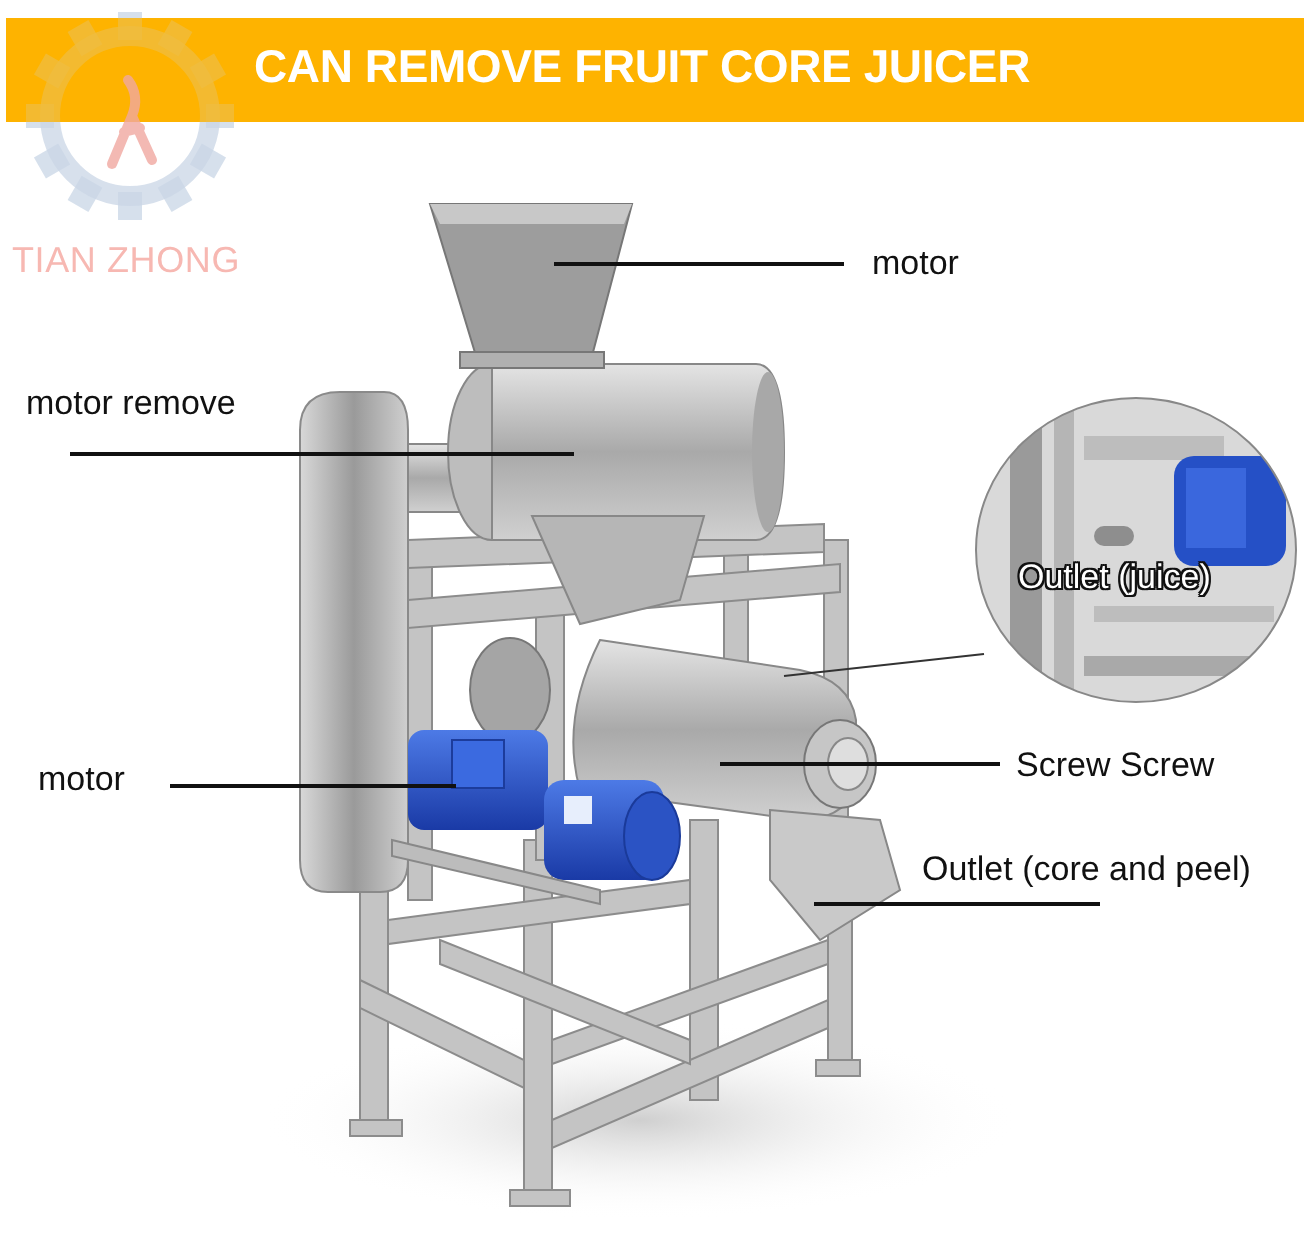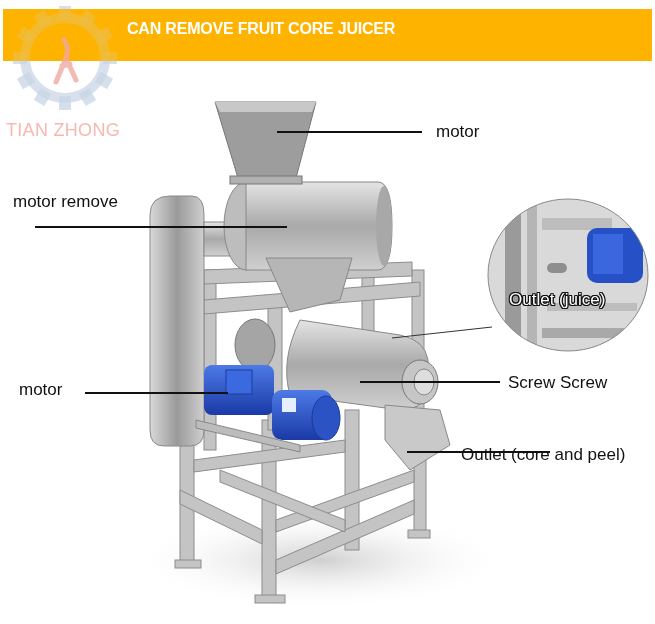--- a/index.html
+++ b/index.html
@@ -1,29 +1,29 @@
 <!DOCTYPE html>
 <html><head>
 <meta charset="utf-8">
 <style>
   html, body { margin:0; padding:0; background:#ffffff; }
   body { width:655px; height:624px; position:relative; overflow:hidden;
          font-family:"Liberation Sans", sans-serif; }
   .banner { position:absolute; left:3px; top:9px; width:649px; height:52px;
             background:#fdb300; }
   .banner-title { position:absolute; left:127px; top:20px; color:#ffffff;
-            font-weight:bold; font-size:16px; letter-spacing:-0.2px; white-space:nowrap;text-align:center; }
+            font-weight:bold; font-size:23px; letter-spacing:-0.2px; white-space:nowrap;text-align:center; }
   .logo { position:absolute; left:0; top:0; width:150px; height:150px; }
   .logo-text { position:absolute; left:6px; top:120px; font-size:18px; font-weight:normal;
             color:#f7b8b2; letter-spacing:0.3px; white-space:nowrap; }
   .label { position:absolute; font-size:17px; color:#111; white-space:nowrap; }
   .line { position:absolute; height:1.5px; background:#111; }
   .machine { position:absolute; left:0; top:0; width:655px; height:624px; }
   .inset { position:absolute; left:487px; top:198px; width:162px; height:155px; }
-  .inset-label { position:absolute; left:509px; top:290px; font-size:17px; color:#fff;
+  .inset-label { position:absolute; left:509px; top:279px; font-size:17px; color:#fff;
             white-space:nowrap; -webkit-text-stroke:0; 
             text-shadow: -1px -1px 0 #111, 1px -1px 0 #111, -1px 1px 0 #111, 1px 1px 0 #111,
                          0 -1px 0 #111, 0 1px 0 #111, -1px 0 0 #111, 1px 0 0 #111; }
 </style>
 </head>
 <body>
 
 <div class="banner"></div>
 
 <svg class="logo" viewBox="0 0 150 150">
@@ -158,14 +158,14 @@
 
 <div class="label" style="left:13px;top:192px;">motor remove</div>
 <div class="line" style="left:35px;top:226px;width:252px;"></div>
 
 <div class="label" style="left:19px;top:380px;">motor</div>
 <div class="line" style="left:85px;top:392px;width:143px;"></div>
 
 <div class="line" style="left:360px;top:381px;width:140px;"></div>
 <div class="label" style="left:508px;top:373px;">Screw Screw</div>
 
-<div class="label" style="left:461px;top:425px;margin-top:20px;">Outlet (core and peel)</div>
+<div class="label" style="left:461px;top:425px;">Outlet (core and peel)</div>
 <div class="line" style="left:407px;top:451px;width:143px;"></div>
 
 </body></html>

